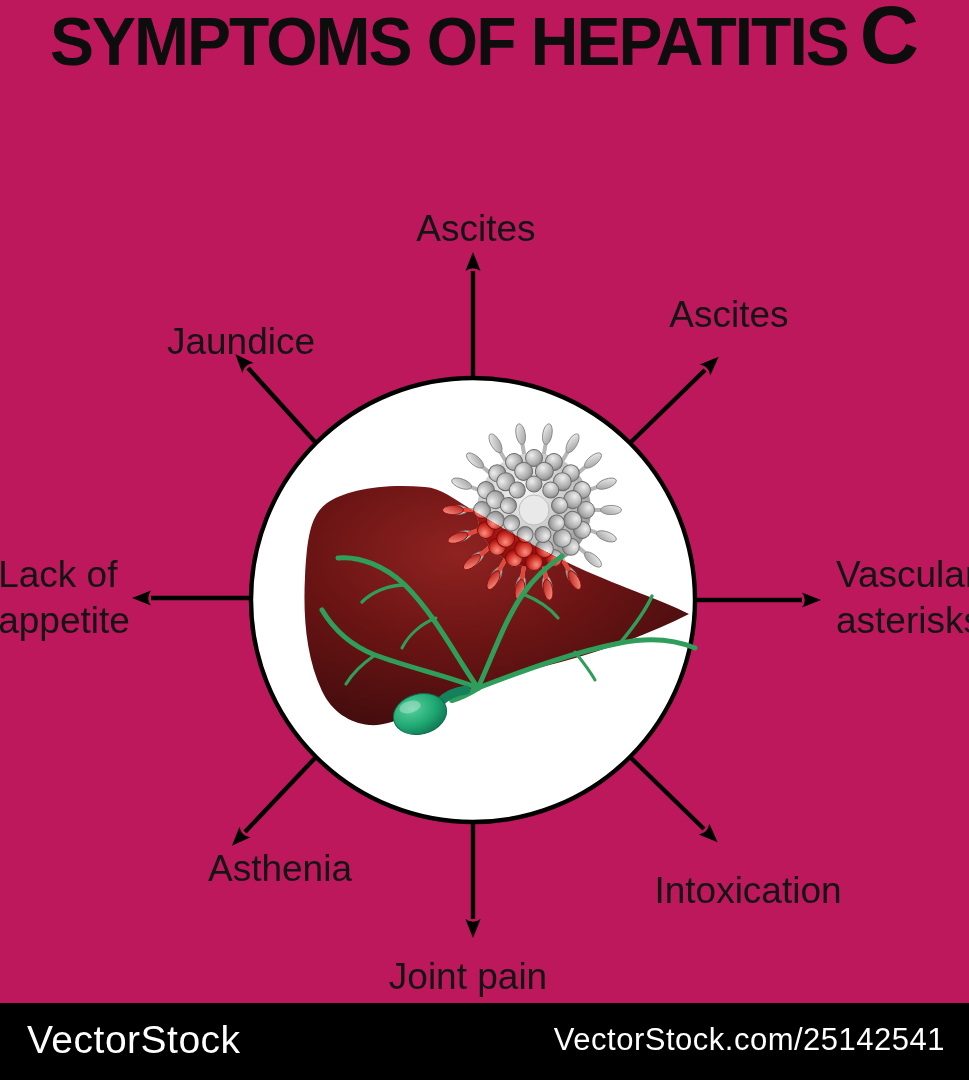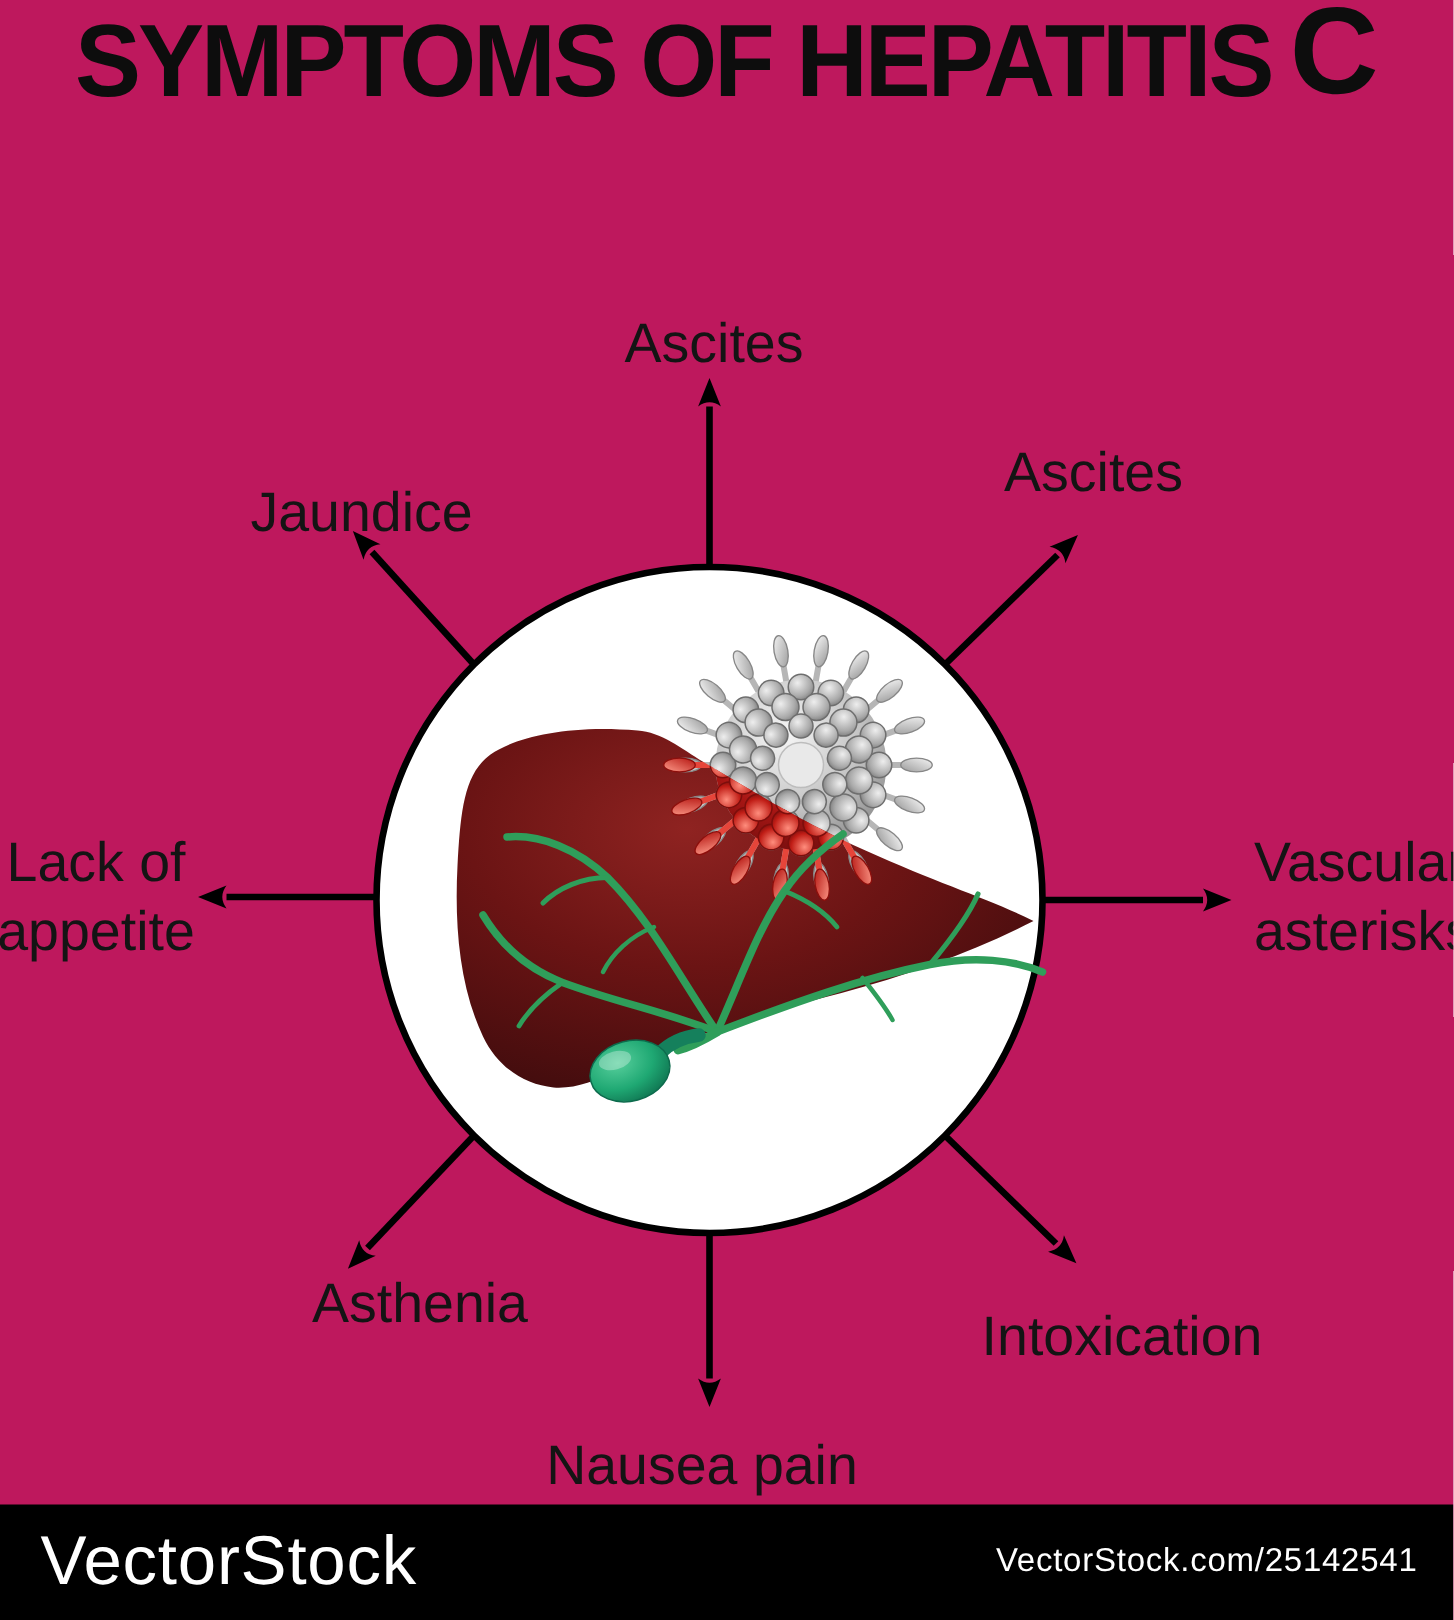--- a/index.html
+++ b/index.html
@@ -24,29 +24,29 @@
   svg.diagram{position:absolute;left:0;top:0;}
   .gray-virus line{stroke:#b6b6b6;}
   .gray-virus ellipse{fill:url(#vgTip);stroke:#878787;stroke-width:0.9;}
   .red-virus line{stroke:#e6453a;}
   .red-virus ellipse{fill:url(#vrTip);stroke:#8d0f0c;stroke-width:0.9;}
   
   .label{
     position:absolute;font-size:37px;line-height:46px;color:#141414;
     white-space:nowrap;letter-spacing:0px;
   }
-  .label.center{transform:translateX(-50%);text-align:center;}
+  .label.center{transform:translateX(-50%);text-align:left;}
   
   .bar{
     position:absolute;left:0;top:1003px;width:100%;height:77px;background:#000;
     display:flex;align-items:center;justify-content:space-between;
     box-sizing:border-box;padding:0 24px 4px 27px;color:#fff;
   }
-  .bar .brand{font-size:46px;letter-spacing:0.5px;font-weight:400;}
-  .bar .credit{font-size:22px;letter-spacing:0.5px;font-weight:400;}
+  .bar .brand{font-size:39px;letter-spacing:0.5px;font-weight:400;}
+  .bar .credit{font-size:31px;letter-spacing:0.5px;font-weight:400;}
 </style>
 </head>
 <body>
 
 <div class="stage">
 
   <div class="title">
     <span class="main">SYMPTOMS OF HEPATITIS</span>
     <span class="accent">C</span>
   </div>
@@ -315,19 +315,19 @@
 
   <div class="label" style="left:836px;top:552px;">
     <div>Vascular</div>
     <div>asterisks</div>
   </div>
 
   <div class="label center" style="left:236px;top:846px;margin-left:44px;">Asthenia</div>
 
   <div class="label center" style="left:738px;top:868px;margin-left:10px;">Intoxication</div>
 
-  <div class="label center" style="left:468px;top:954px;">Nausea pain</div>
+  <div class="label center" style="left:468px;top:954px;">Joint pain</div>
 
   <div class="bar">
     <span class="brand">VectorStock</span>
     <span class="credit">VectorStock.com/25142541</span>
   </div>
 </div>
 
 </body></html>

